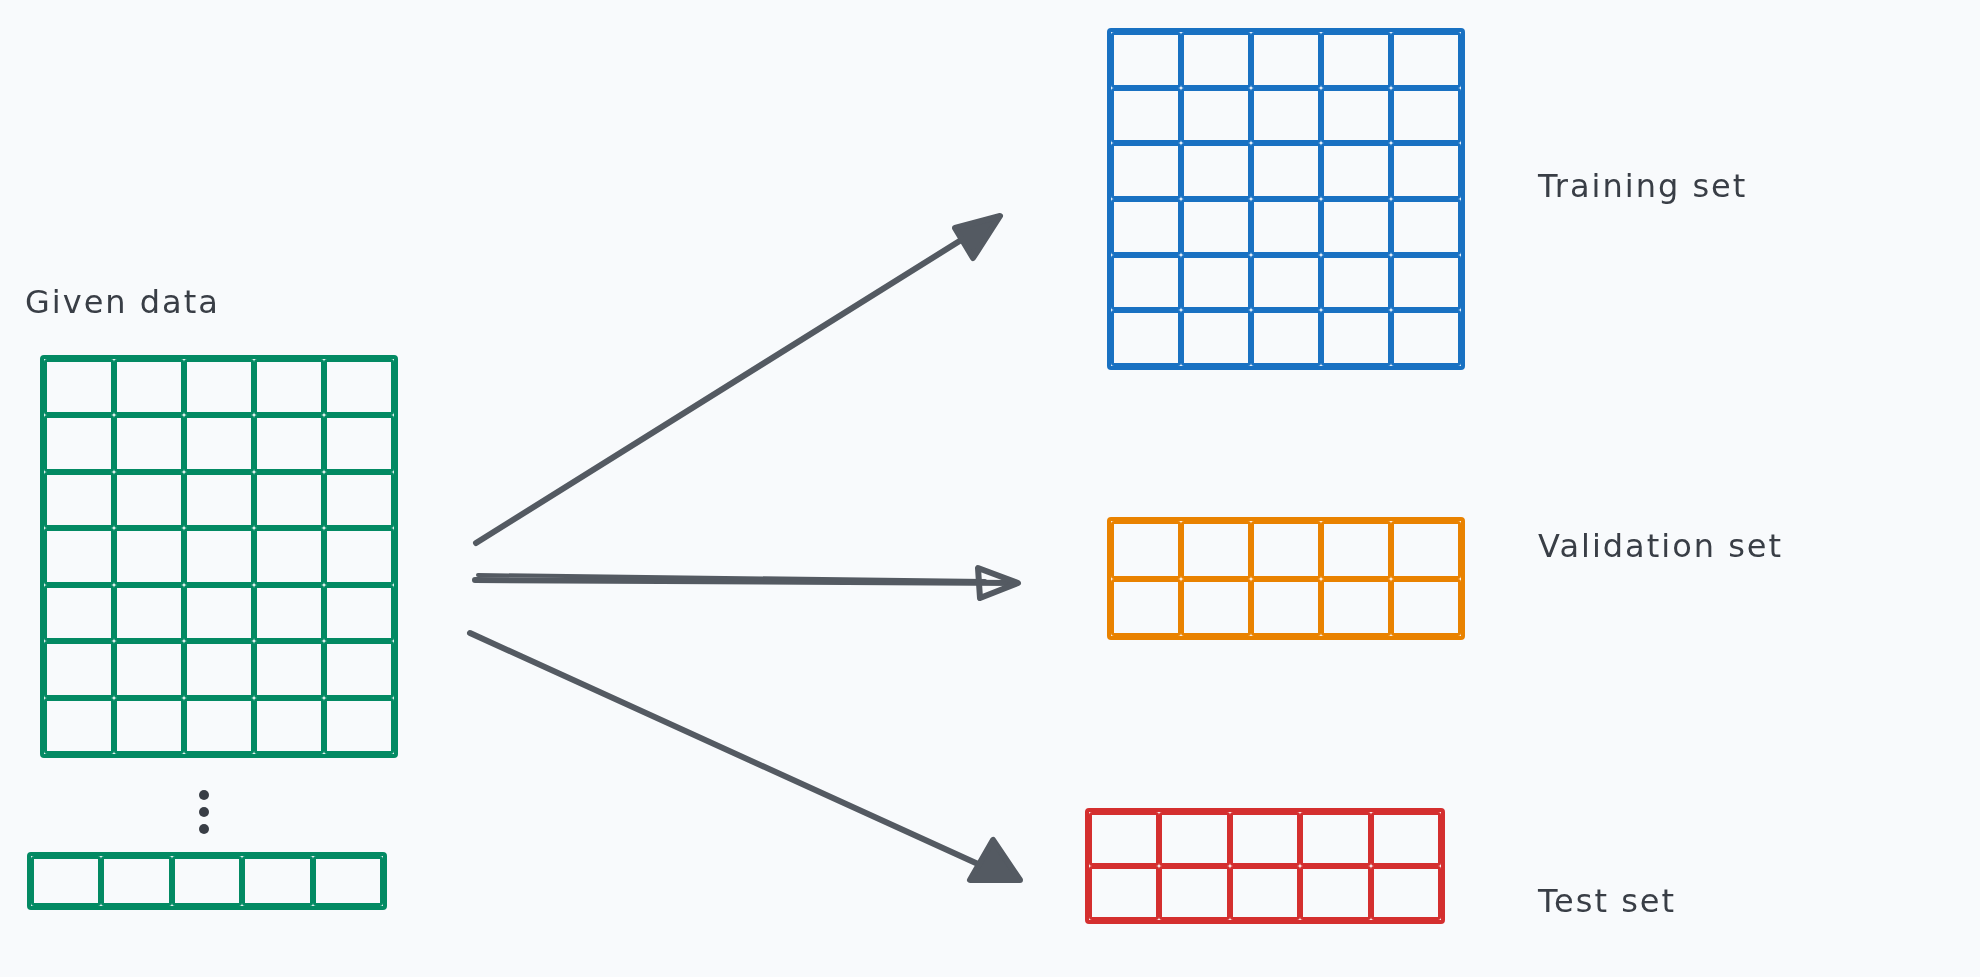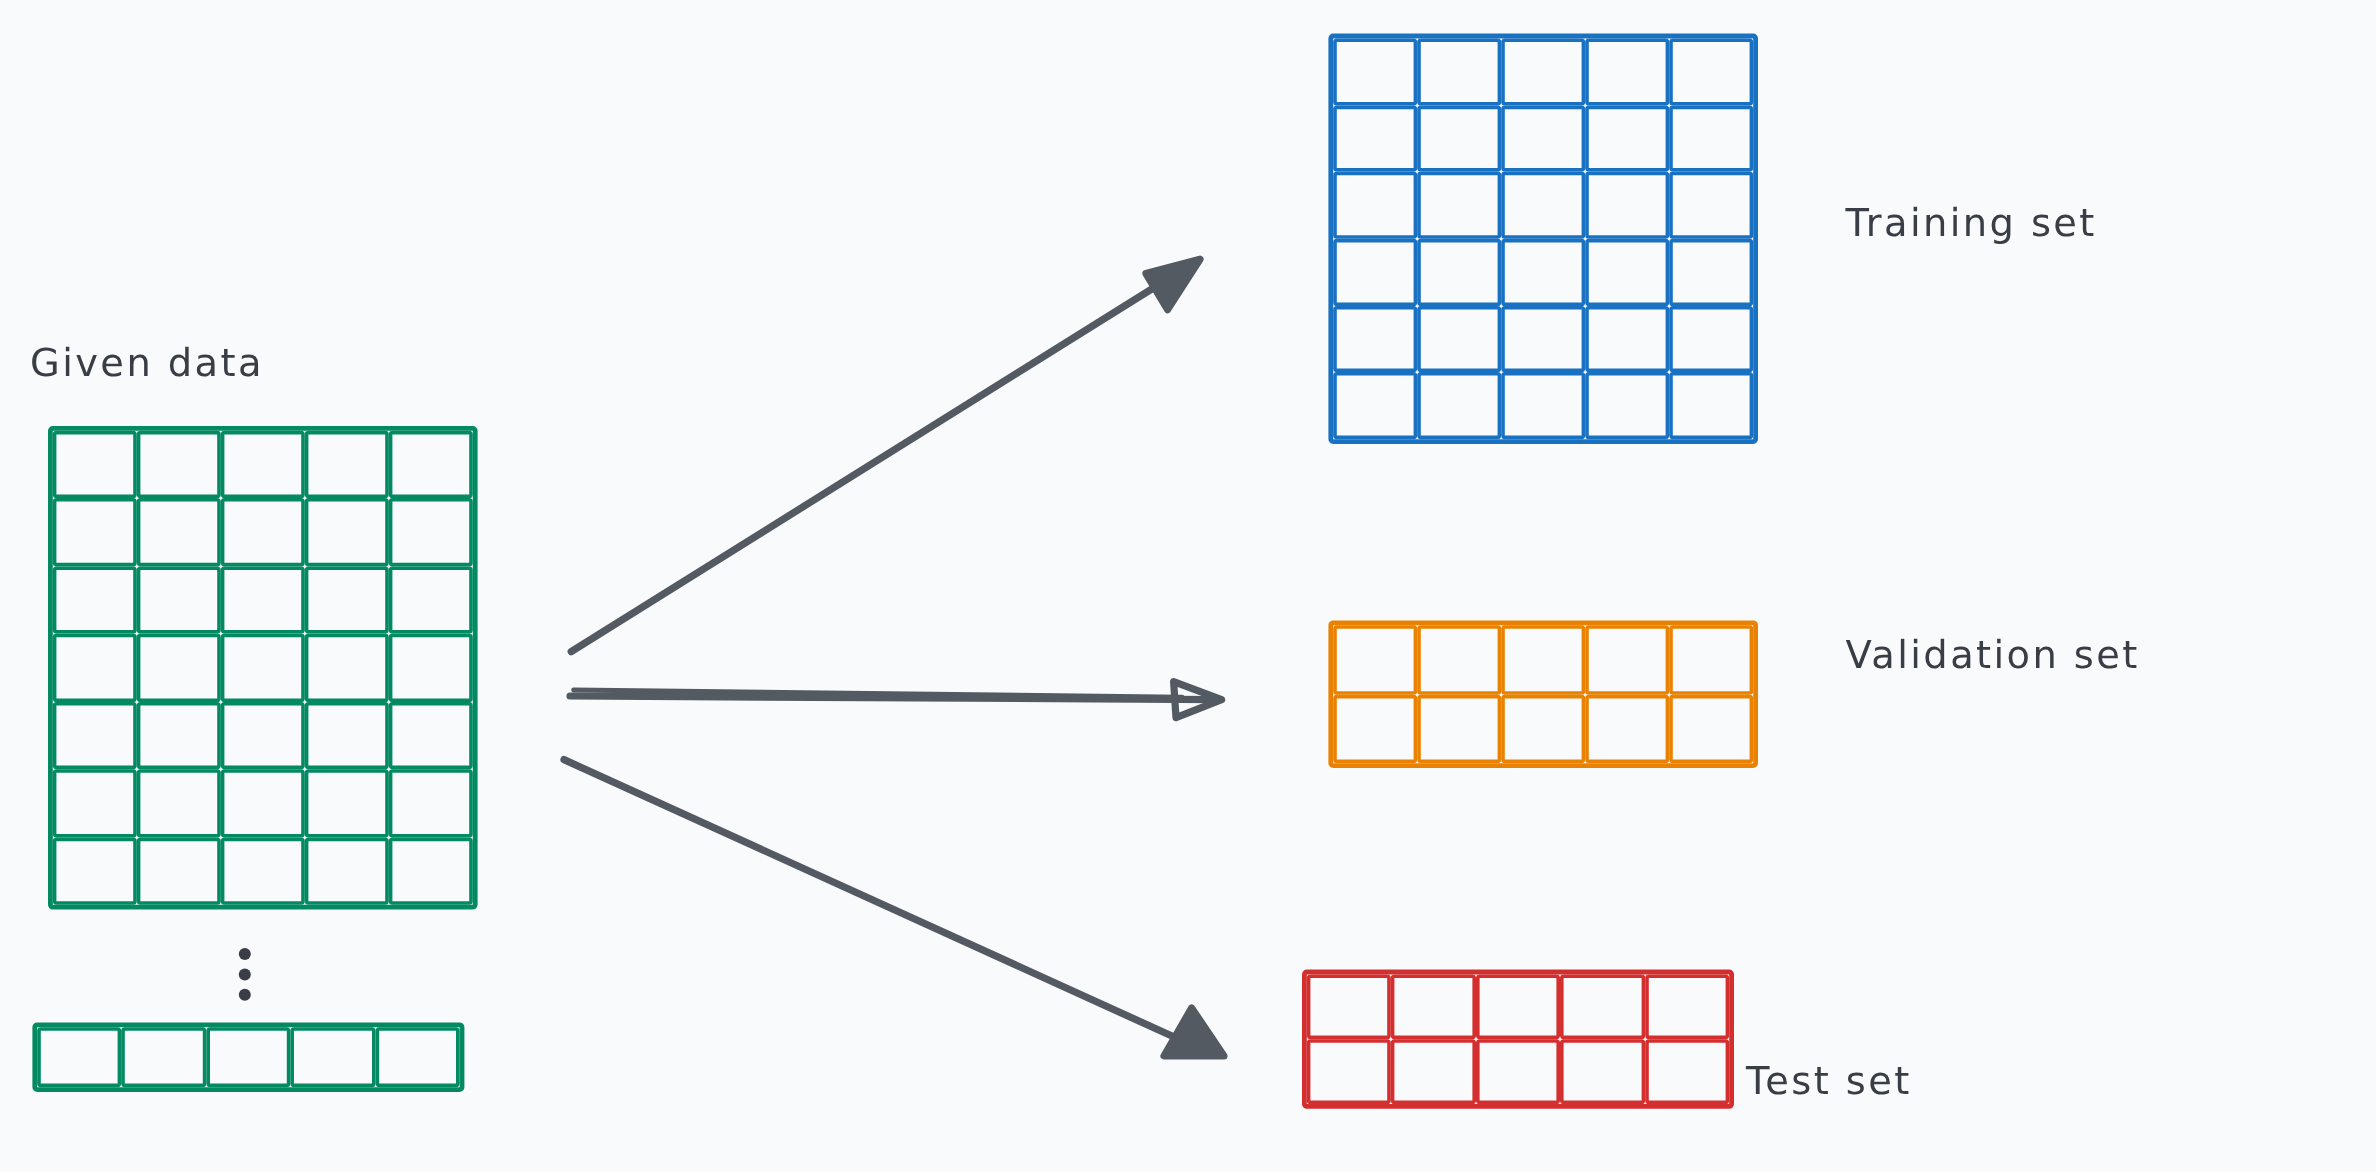--- a/index.html
+++ b/index.html
@@ -158,13 +158,13 @@
     <div class="cell" style="border: 3px solid rgb(212, 47, 47);"></div>
     <div class="cell" style="border: 3px solid rgb(212, 47, 47);"></div>
     <div class="cell" style="border: 3px solid rgb(212, 47, 47);"></div>
     <div class="cell" style="border: 3px solid rgb(212, 47, 47);"></div>
     <div class="cell" style="border: 3px solid rgb(212, 47, 47);"></div>
     <div class="cell" style="border: 3px solid rgb(212, 47, 47);"></div>
     <div class="cell" style="border: 3px solid rgb(212, 47, 47);"></div>
     <div class="cell" style="border: 3px solid rgb(212, 47, 47);"></div>
     <div class="cell" style="border: 3px solid rgb(212, 47, 47);"></div>
   </div>
-<div class="label" style="left:1455px; top:885px;">Test set</div>
+<div class="label" style="left:1538px; top:885px;">Test set</div>
 
 </body></html>

